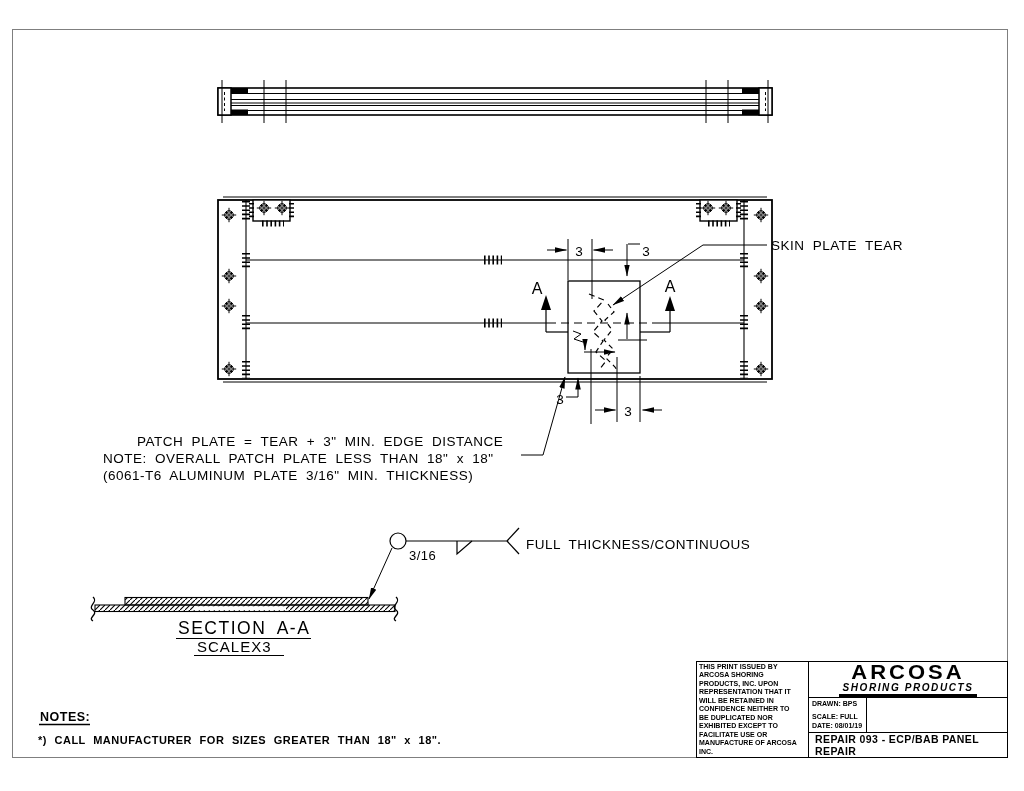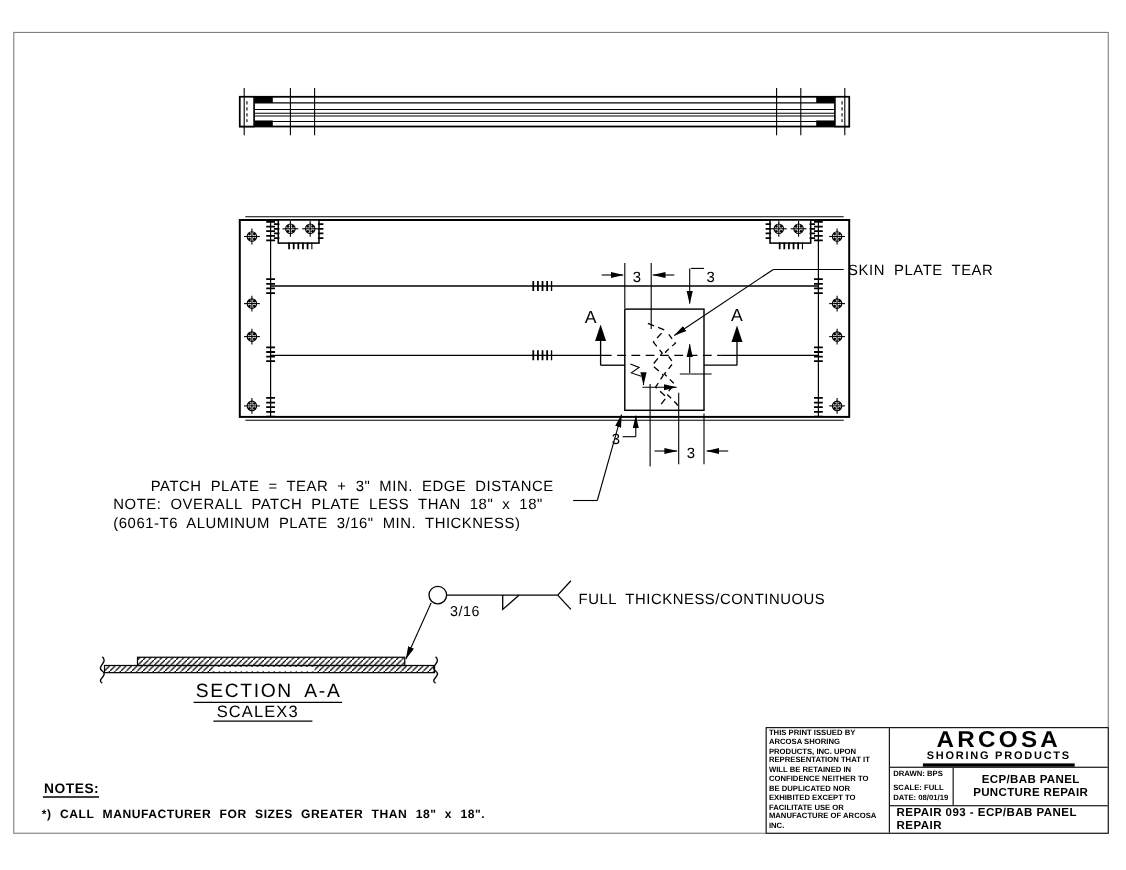--- a/index.html
+++ b/index.html
@@ -14,21 +14,21 @@
   .tb{position:absolute;left:696px;top:661px;width:312px;height:97px;
       border:1.5px solid #000;box-sizing:border-box;display:flex;background:#fff;}
   .tb-disc{width:112px;border-right:1.5px solid #000;box-sizing:border-box;
       font-size:7px;font-weight:bold;line-height:8.45px;padding:1px 2px;
       white-space:pre-line;letter-spacing:0px;}
   .tb-right{flex:1;display:flex;flex-direction:column;}
   .tb-logo{height:37px;border-bottom:1.5px solid #000;display:flex;flex-direction:column;
       align-items:center;justify-content:center;}
   .brand{font-size:22px;font-weight:bold;letter-spacing:3px;line-height:20px;transform:scaleY(0.95);}
   .brand-sub{font-size:10px;font-weight:bold;letter-spacing:1.6px;line-height:11px;
-      border-bottom:3px solid #000;padding:0 3px 1px 3px;}
+      border-bottom:3px solid #000;padding:0 3px 1px 3px;font-style:italic;}
   .tb-mid{height:40px;border-bottom:1.5px solid #000;display:flex;}
   .tb-meta{width:58px;border-right:1.5px solid #000;box-sizing:border-box;
       font-size:7px;font-weight:bold;padding:2px 0 2px 3px;display:flex;
       flex-direction:column;justify-content:space-between;}
   .tb-meta span{display:block;line-height:8.4px;}
   .tb-title{flex:1;display:flex;flex-direction:column;align-items:center;justify-content:center;
       font-size:10.5px;font-weight:bold;line-height:12.5px;letter-spacing:0.3px;text-align:center;}
   .tb-doc{flex:1;display:flex;align-items:center;padding-left:6px;
       font-size:10.5px;font-weight:bold;letter-spacing:0.4px;}
 </style>
@@ -258,20 +258,16 @@
       <span class="brand-sub">SHORING PRODUCTS</span>
     </div>
     <div class="tb-mid">
       <div class="tb-meta">
         <span>DRAWN: BPS</span>
         <span>
           <span>SCALE: FULL</span>
           <span>DATE: 08/01/19</span>
         </span>
       </div>
-      <div class="tb-title">
-        <span>ECP/BAB PANEL</span>
-        <span>PUNCTURE REPAIR</span>
-      </div>
     </div>
     <div class="tb-doc">REPAIR 093 - ECP/BAB PANEL REPAIR</div>
   </div>
 </div>
 
 </body></html>

